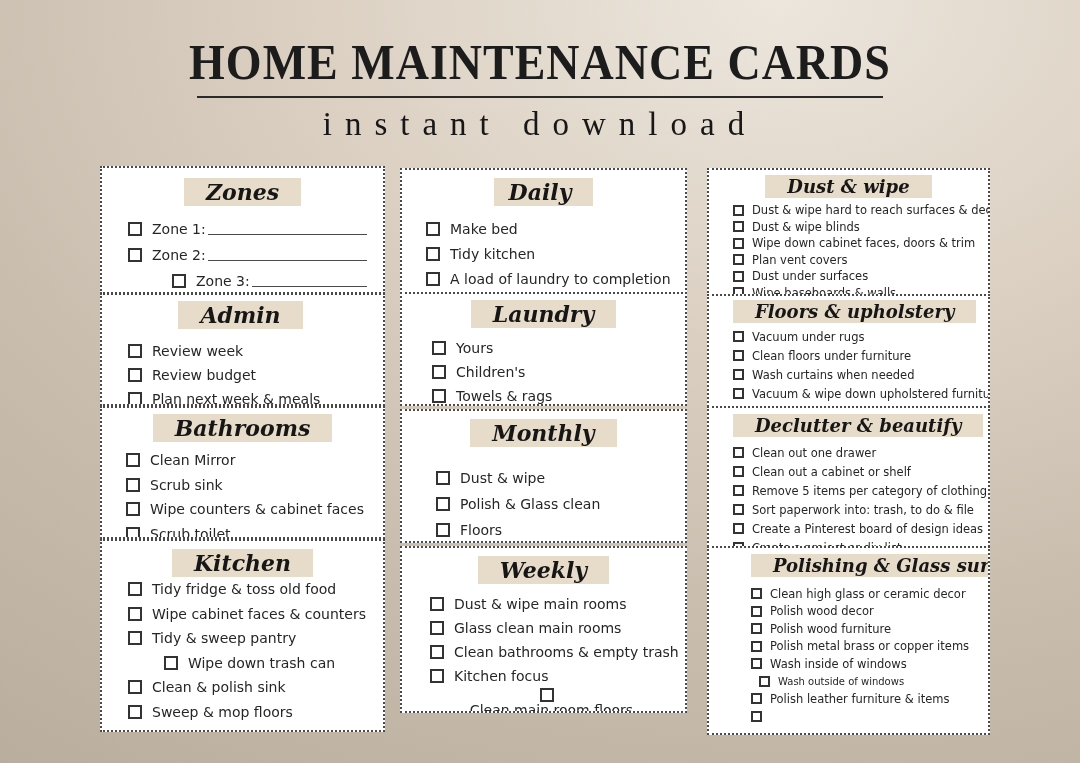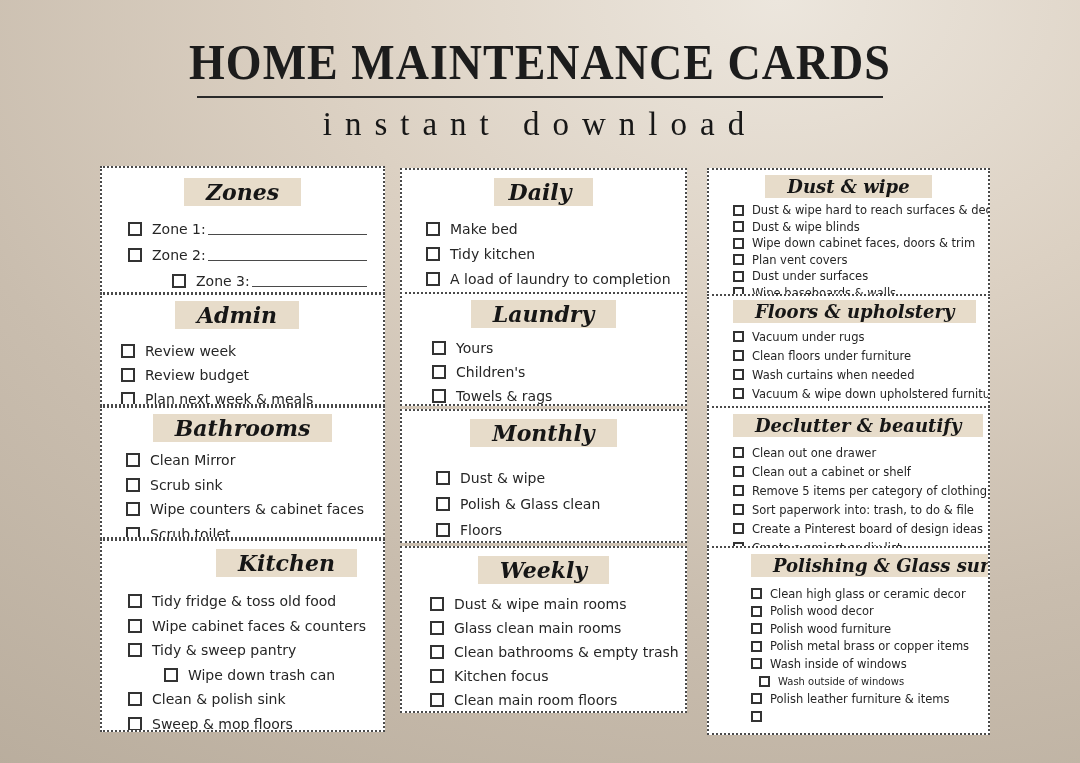--- a/index.html
+++ b/index.html
@@ -93,21 +93,21 @@
           <span class="cb" style="width: 14px; height: 14px; margin-right: 10px;"></span>
           <span class="lbl">Zone 2:</span>
           <span class="fill-line"></span>
         </div>
         <div class="item" style="height: 26px; font-size: 14px; padding-left: 44px;">
           <span class="cb" style="width: 14px; height: 14px; margin-right: 10px;"></span>
           <span class="lbl">Zone 3:</span>
           <span class="fill-line"></span>
         </div>
       </div>
-      <div class="card" style="left: 100px; top: 293px; width: 285px; height: 113px; padding: 6px 12px 0px 19px;">
+      <div class="card" style="left: 100px; top: 293px; width: 285px; height: 113px; padding: 6px 12px 0px 26px;">
         <div class="title-row" style="margin-bottom: 10px; margin-right: 18px;"><span class="title-hl" style="font-size: 22px;">Admin</span></div>
         <div class="item" style="height: 24px; font-size: 14px;">
           <span class="cb" style="width: 14px; height: 14px; margin-right: 10px;"></span>
           <span class="lbl">Review week</span>
         </div>
         <div class="item" style="height: 24px; font-size: 14px;">
           <span class="cb" style="width: 14px; height: 14px; margin-right: 10px;"></span>
           <span class="lbl">Review budget</span>
         </div>
         <div class="item" style="height: 24px; font-size: 14px;">
@@ -128,21 +128,21 @@
         <div class="item" style="height: 24.5px; font-size: 14px;">
           <span class="cb" style="width: 14px; height: 14px; margin-right: 10px;"></span>
           <span class="lbl">Wipe counters &amp; cabinet faces</span>
         </div>
         <div class="item" style="height: 24.5px; font-size: 14px;">
           <span class="cb" style="width: 14px; height: 14px; margin-right: 10px;"></span>
           <span class="lbl">Scrub toilet</span>
         </div>
       </div>
       <div class="card" style="left: 100px; top: 539px; width: 285px; height: 193px; padding: 8px 12px 0px 26px;">
-        <div class="title-row" style="margin-bottom: 12px; margin-right: 14px; text-align: right;"><span class="title-hl" style="font-size: 22px;">Kitchen</span></div>
+        <div class="title-row" style="margin-bottom: 0; margin-right: 14px;"><span class="title-hl" style="font-size: 22px;">Kitchen</span></div>
         <div class="item" style="height: 24.5px; font-size: 14px;">
           <span class="cb" style="width: 14px; height: 14px; margin-right: 10px;"></span>
           <span class="lbl">Tidy fridge &amp; toss old food</span>
         </div>
         <div class="item" style="height: 24.5px; font-size: 14px;">
           <span class="cb" style="width: 14px; height: 14px; margin-right: 10px;"></span>
           <span class="lbl">Wipe cabinet faces &amp; counters</span>
         </div>
         <div class="item" style="height: 24.5px; font-size: 14px; text-align: right;">
           <span class="cb" style="width: 14px; height: 14px; margin-right: 10px;"></span>
@@ -221,21 +221,21 @@
           <span class="lbl">Glass clean main rooms</span>
         </div>
         <div class="item" style="height: 24px; font-size: 14px;">
           <span class="cb" style="width: 14px; height: 14px; margin-right: 10px;"></span>
           <span class="lbl">Clean bathrooms &amp; empty trash</span>
         </div>
         <div class="item" style="height: 24px; font-size: 14px;">
           <span class="cb" style="width: 14px; height: 14px; margin-right: 10px;"></span>
           <span class="lbl">Kitchen focus</span>
         </div>
-        <div class="item" style="height: 24px; font-size: 14px;">
+        <div class="item" style="height: 24px; font-size: 14px; flex-direction: column;">
           <span class="cb" style="width: 14px; height: 14px; margin-right: 10px;"></span>
           <span class="lbl">Clean main room floors</span>
         </div>
       </div>
       <div class="card" style="left: 707px; top: 168px; width: 283px; height: 140px; padding: 5px 12px 0px 24px;">
         <div class="title-row" style="margin-bottom: 4px; margin-right: 12px;"><span class="title-hl" style="font-size: 18px;">Dust &amp; wipe</span></div>
         <div class="item" style="height: 16.5px; font-size: 11.5px;">
           <span class="cb" style="width: 11px; height: 11px; margin-right: 8px;"></span>
           <span class="lbl">Dust &amp; wipe hard to reach surfaces &amp; decor</span>
         </div>

